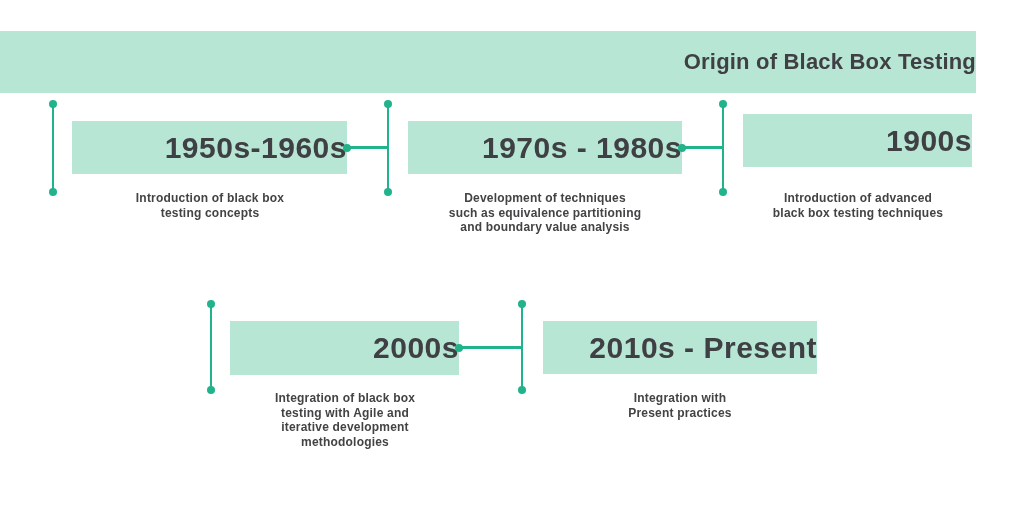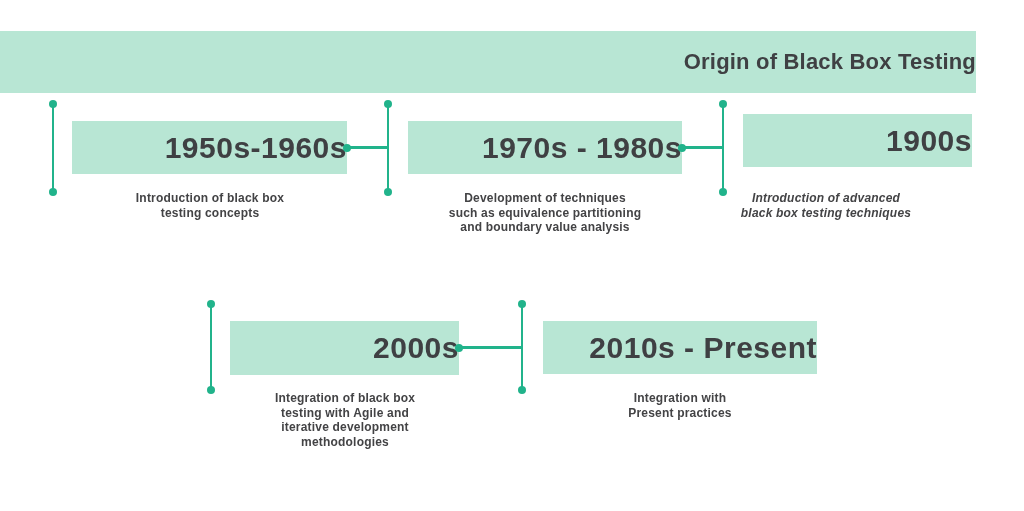--- a/index.html
+++ b/index.html
@@ -89,21 +89,21 @@
   .c1 { left: 346px; top: 146px; width: 43px; }
   .d1 { left: 60px;  top: 191px; }
 
   .v2 { left: 387px; top: 104px; height: 88px; }
   .b2 { left: 408px; top: 121px; width: 274px; height: 53px; }
   .c2 { left: 681px; top: 146px; width: 43px; }
   .d2 { left: 395px; top: 191px; }
 
   .v3 { left: 722px; top: 104px; height: 88px; }
   .b3 { left: 743px; top: 114px; width: 229px; height: 53px; }
-  .d3 { left: 676px; top: 191px; font-style: italic; }
+  .d3 { left: 708px; top: 191px; }
 
   
   .v4 { left: 210px; top: 304px; height: 86px; }
   .b4 { left: 230px; top: 321px; width: 229px; height: 54px; }
   .c4 { left: 458px; top: 346px; width: 64px; }
   .d4 { left: 195px; top: 391px; }
 
   .v5 { left: 521px; top: 304px; height: 86px; }
   .b5 { left: 543px; top: 321px; width: 274px; height: 53px; }
   .d5 { left: 530px; top: 391px; }

